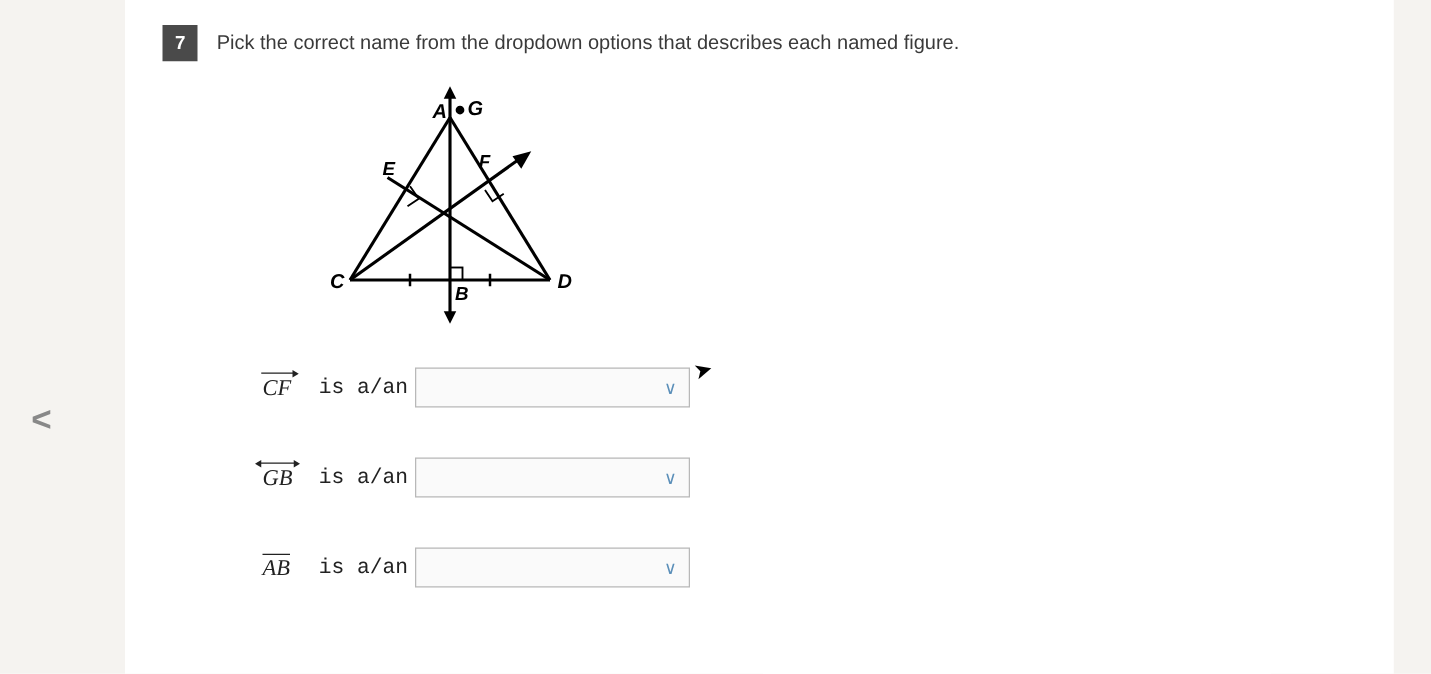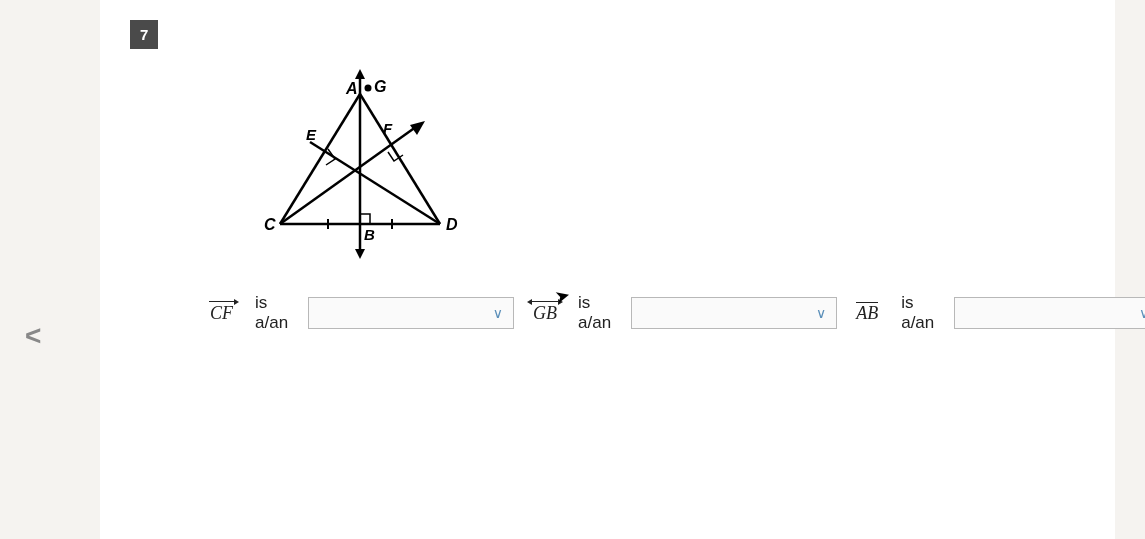--- a/index.html
+++ b/index.html
@@ -42,22 +42,22 @@
       margin-left: 120px;
       margin-bottom: 25px;
     }
     .figure-svg {
       width: 220px;
       height: 200px;
     }
     .answer-rows {
       margin-left: 80px;
       display: flex;
-      flex-direction: row;
-      gap: 19px;
+      flex-direction: column;
+      gap: 40px;
     }
     .answer-row {
       display: flex;
       align-items: center;
       gap: 4px;
     }
     .math-label {
       font-family: "Times New Roman", serif;
       font-style: italic;
       font-size: 18px;
@@ -132,21 +132,21 @@
     .overline-segment::before {
       content: "";
       position: absolute;
       top: -1px;
       left: 0;
       right: 0;
       height: 1px;
       background: #222;
     }
     .isaan {
-      font-family: Liberation Sans, sans-serif;
+      font-family: Liberation Mono, monospace;
       font-size: 17px;
       color: #222;
       margin-left: 6px;
     }
     .dropdown {
       display: flex;
       align-items: center;
       justify-content: space-between;
       width: 220px;
       height: 32px;
@@ -184,20 +184,21 @@
   </style>
 </head>
 <body>
 
 <div class="nav-prev">&lt;</div>
 
 <div class="page-container">
 
   <div class="question-header">
     <div class="question-number">7</div>
+    <div class="question-text">Pick the correct name from the dropdown options that describes each named figure.</div>
   </div>
 
   <div class="figure-area">
     <svg class="figure-svg" viewBox="0 0 220 200">
 
       <line x1="110" y1="30" x2="30" y2="160" stroke="#000" stroke-width="2.5"></line>
       <line x1="110" y1="30" x2="190" y2="160" stroke="#000" stroke-width="2.5"></line>
       <line x1="30" y1="160" x2="190" y2="160" stroke="#000" stroke-width="2.5"></line>
 
       <line x1="78" y1="155" x2="78" y2="165" stroke="#000" stroke-width="2"></line>

